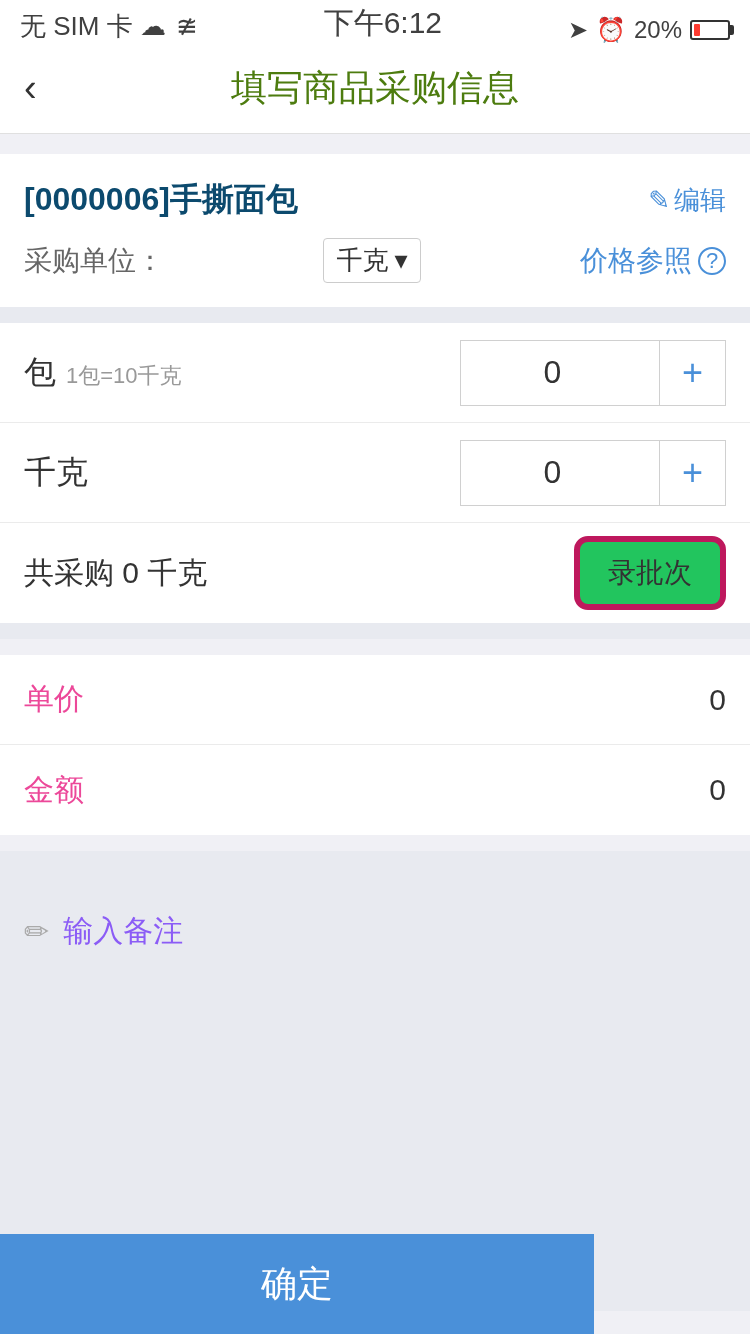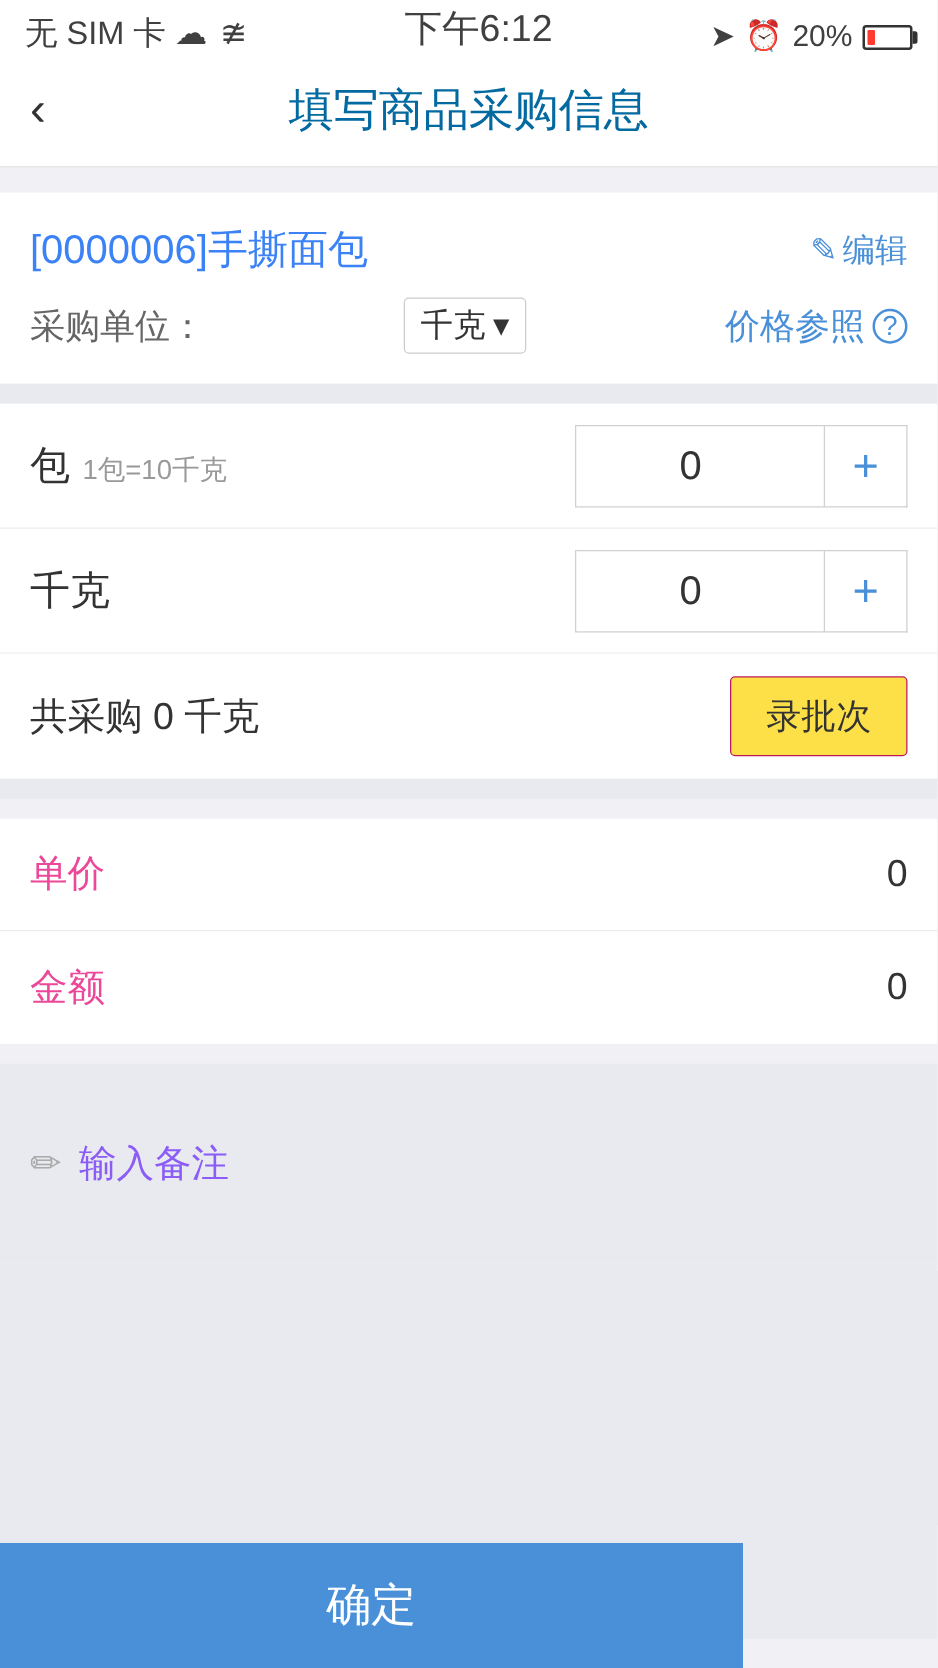--- a/index.html
+++ b/index.html
@@ -54,21 +54,21 @@
       border-bottom: 1px solid #e0e0e0;
     }
     .nav-back {
       position: absolute; left: 24px;
       font-size: 38px; color: #333;
       cursor: pointer;
     }
     .nav-title {
       font-size: 36px;
       font-weight: 500;
-      color: #0369a1;
+      color: #4d7c0f;
     }
 
     
     .product-card {
       background: #fff;
       padding: 24px;
       display: flex;
       align-items: flex-start;
       gap: 20px;
       margin-top: 20px;
@@ -79,21 +79,21 @@
       border-radius: 6px;
       display: flex; align-items: center; justify-content: center;
       flex-shrink: 0;
       color: #888; font-size: 28px;
     }
     .product-info { flex: 1; }
     .product-name-row {
       display: flex; align-items: center; justify-content: space-between;
     }
     .product-name {
-      font-size: 32px; color: #3b82f6; font-weight: 400;
+      font-size: 32px; color: #0c4a6e; font-weight: 700;
     }
     .edit-btn {
       font-size: 26px; color: #4a90d9;
       display: flex; align-items: center; gap: 4px;
       cursor: pointer;
     }
     .purchase-unit-row {
       margin-top: 16px;
       display: flex; align-items: center; justify-content: space-between;
     }
@@ -161,26 +161,26 @@
     .total-row {
       display: flex; align-items: center; justify-content: space-between;
       background: #fff;
       padding: 0 24px;
       height: 100px;
     }
     .total-label {
       font-size: 30px; color: #333;
     }
     .record-batch-btn {
-      border: 1px solid #be185d;
+      border: 6px solid #be185d;
       padding: 12px 28px;
       font-size: 28px; color: #333;
-      background: #fde047;
-      cursor: pointer;
-      border-radius: 4px;
+      background: #22c55e;
+      cursor: pointer;
+      border-radius: 14px;
     }
 
     
     .info-section {
       background: #fff;
       margin-top: 16px;
     }
     .info-row {
       display: flex; align-items: center; justify-content: space-between;
       padding: 0 24px;

